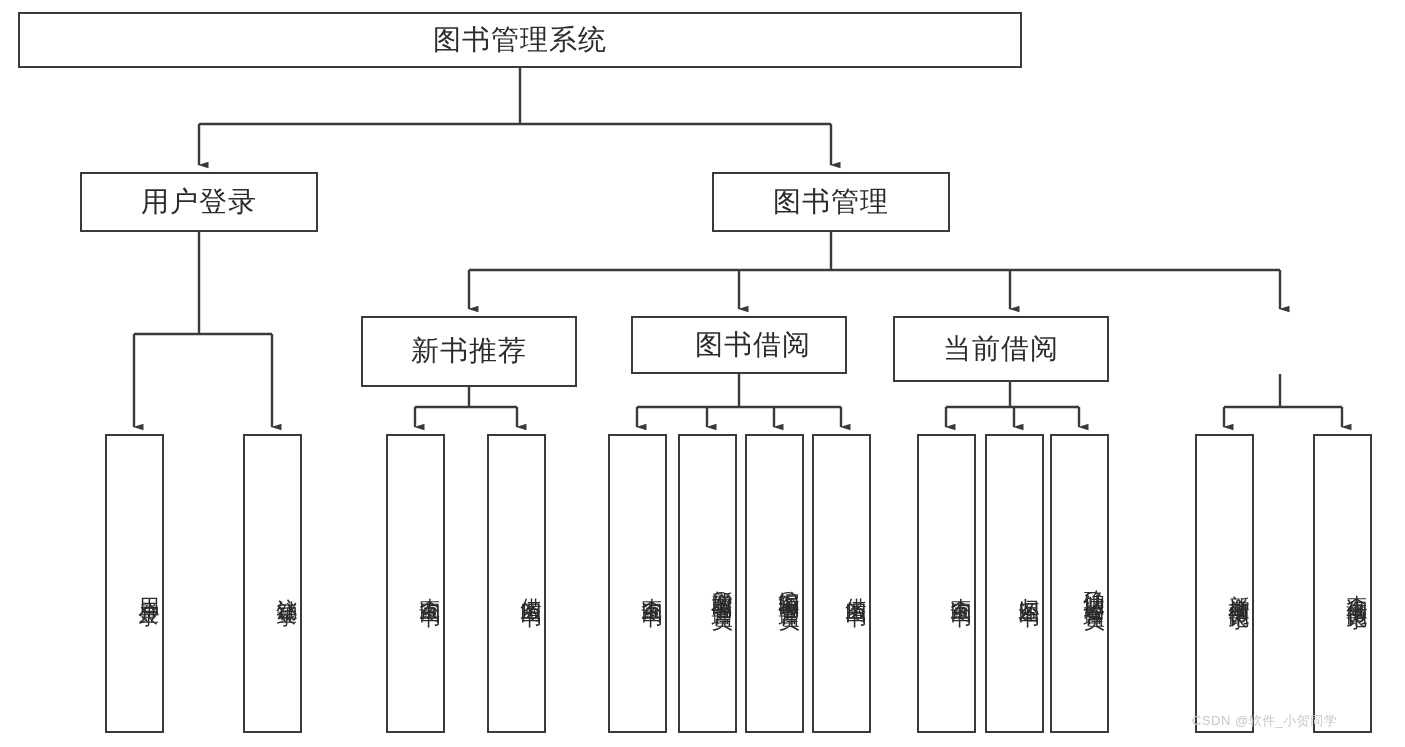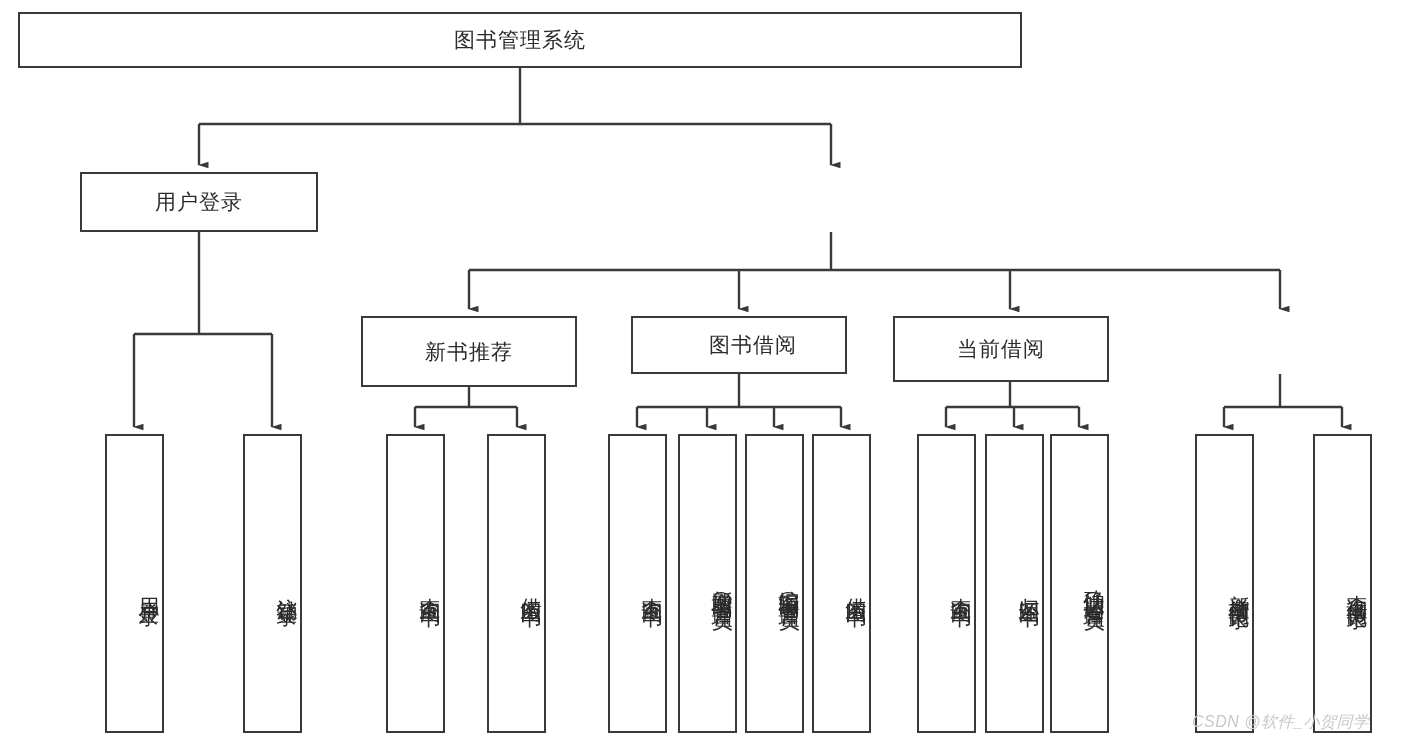--- a/index.html
+++ b/index.html
@@ -32,21 +32,21 @@
     box-sizing: border-box;
     background: #ffffff;
     border: 2px solid #3a3a3a;
     display: flex;
     align-items: center;
     justify-content: center;
     color: #2b2b2b;
     letter-spacing: 1px;
   }
   .node-h {
-    font-size: 21px;
+    font-size: 28px;
     line-height: 1.1;
     white-space: nowrap;
   }
   .node-v {
     writing-mode: vertical-rl;
     text-orientation: upright;
     font-size: 21px;
     line-height: 1.22;
     letter-spacing: 3px;
     align-items: flex-start;
@@ -55,26 +55,25 @@
   }
   .node-v .vtext {
     writing-mode: vertical-rl;
     text-orientation: upright;
     display: block;
   }
   .watermark {
     position: absolute;
     left: 1192px;
     top: 712px;
-    font-size: 16px;
+    font-size: 13px;
     color: #c8c8c8;
     white-space: nowrap;
     letter-spacing: 0.5px;
     font-family: "Liberation Sans", "DejaVu Sans", sans-serif;
-    font-style: italic;
   }
 </style>
 </head>
 <body>
 
 <div id="diagram-root">
 
   <svg class="wires" viewBox="0 0 1405 747">
     <defs>
       <marker id="arrowhead" markerWidth="10" markerHeight="12" refX="3.2" refY="9.5" orient="auto" markerUnits="userSpaceOnUse">
@@ -125,20 +124,23 @@
     </g>
   </svg>
 
   <div class="node-box node-h" style="left:18px; top:12px; width:1004px; height:56px;">
     <span>图书管理系统</span>
   </div>
 
   <div class="node-box node-h" style="left:80px; top:172px; width:238px; height:60px;">
     <span>用户登录</span>
   </div>
+  <div class="node-box node-h" style="left:712px; top:172px; width:238px; height:60px;">
+    <span>图书管理</span>
+  </div>
 
   <div class="node-box node-h" style="left:361px; top:316px; width:216px; height:71px;">
     <span>新书推荐</span>
   </div>
   <div class="node-box node-h" style="left:631px; top:316px; width:216px; height:58px;padding-left:28px;">
     <span>图书借阅</span>
   </div>
   <div class="node-box node-h" style="left:869px; top:316px; width:216px; height:66px;margin-left:24px;">
     <span>当前借阅</span>
   </div>

